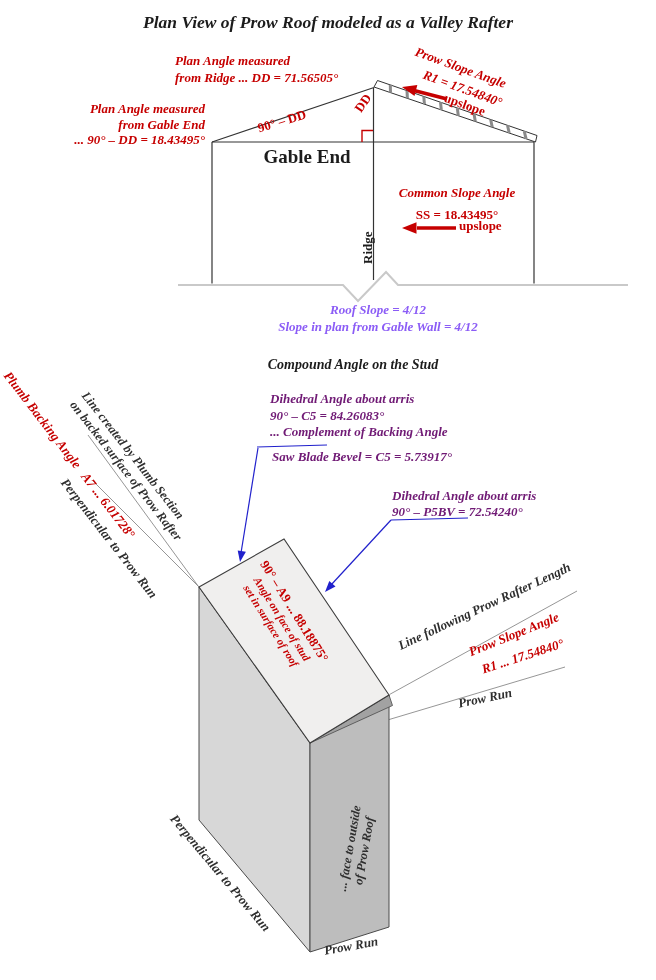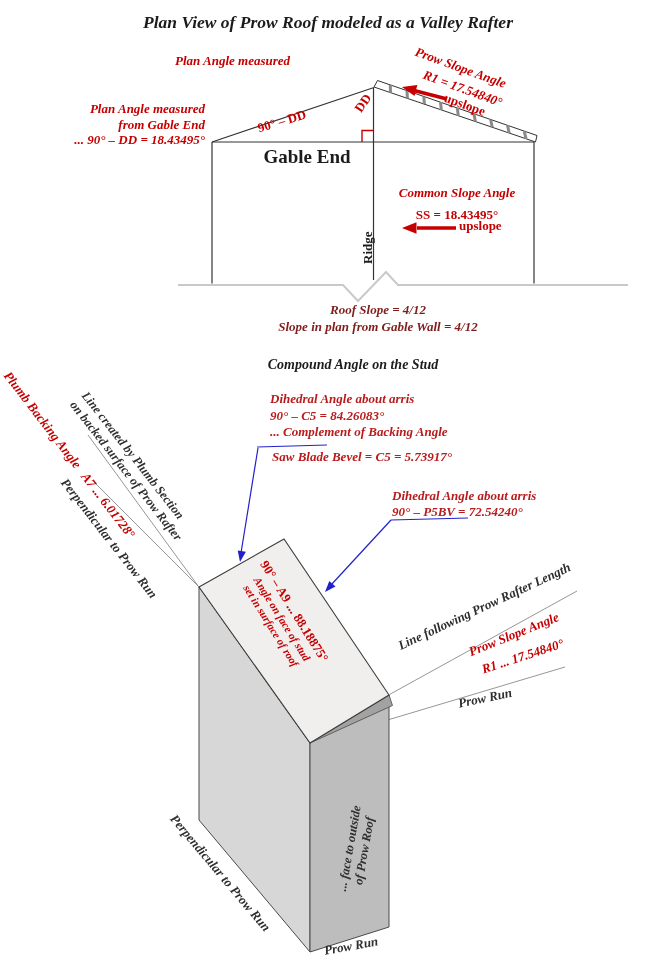--- a/index.html
+++ b/index.html
@@ -6,22 +6,22 @@
   .canvas{position:relative;width:656px;height:980px;background:#fff;overflow:hidden;
           font-family:"Liberation Serif","DejaVu Serif",serif;}
   svg{position:absolute;left:0;top:0;}
   .t{position:absolute;white-space:nowrap;transform-origin:0 0;line-height:1.15;}
   .b{font-weight:bold}
   .i{font-style:italic}
   .pre{white-space:pre}
   .ctr{text-align:center}
   .rgt{text-align:right}
   .red{color:#c60000}
-  .blue{color:#b91c1c}
-  .steel{color:#7f1d1d}
+  .blue{color:#701a75}
+  .steel{color:#8b5cf6}
   .blk{color:#1c1c1c}
   .dgray{color:#2e2e2e}
   .s11{font-size:11px}
   .s125{font-size:12.5px}
   .s13{font-size:13px}
   .s135{font-size:19px}
   .s17{font-size:14px}
   .s175{font-size:17.5px}
 </style>
 </head>
@@ -71,20 +71,21 @@
     <polygon points="240,562 245.9,551.7 237.7,550.4" fill="#2121cc"></polygon>
     <line x1="391" y1="520" x2="468" y2="518" stroke="#2121cc" stroke-width="1.2"></line>
     <line x1="391" y1="520" x2="331" y2="585" stroke="#2121cc" stroke-width="1.2"></line>
     <polygon points="325,592 335.5,586.4 329.3,580.9" fill="#2121cc"></polygon>
   </svg>
 
   <div class="t b i s175 blk ctr" style="left:0;top:12px;width:656px">Plan View of Prow Roof modeled as a Valley Rafter</div>
 
   <div class="t red b i s13" style="left:175px;top:52px;line-height:17px">
     <div>Plan Angle measured</div>
+    <div>from Ridge ... DD = 71.56505°</div>
   </div>
 
   <div class="t red b i s13 rgt" style="left:28px;top:101px;width:177px;line-height:15.5px">
     <div>Plan Angle measured</div>
     <div>from Gable End</div>
     <div>... 90° – DD = 18.43495°</div>
   </div>
 
   <div class="t red b i s13" style="left:418px;top:45px;transform:rotate(20deg)">Prow Slope Angle</div>
   <div class="t red b i s13" style="left:426px;top:68px;transform:rotate(20deg)">R1 = 17.54840°</div>

